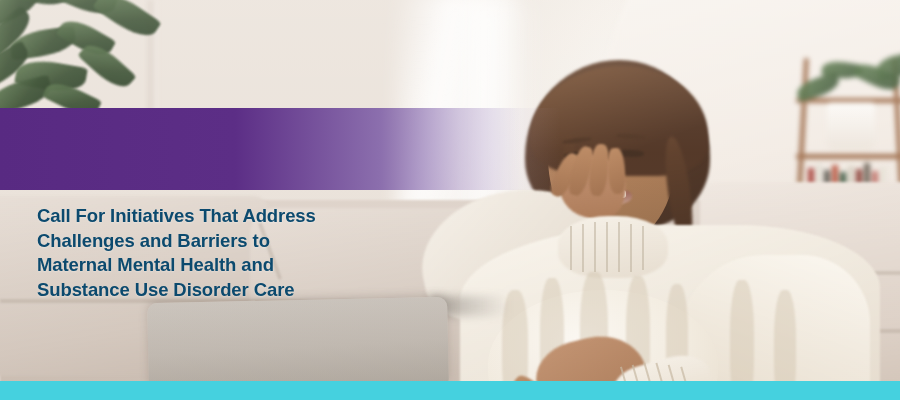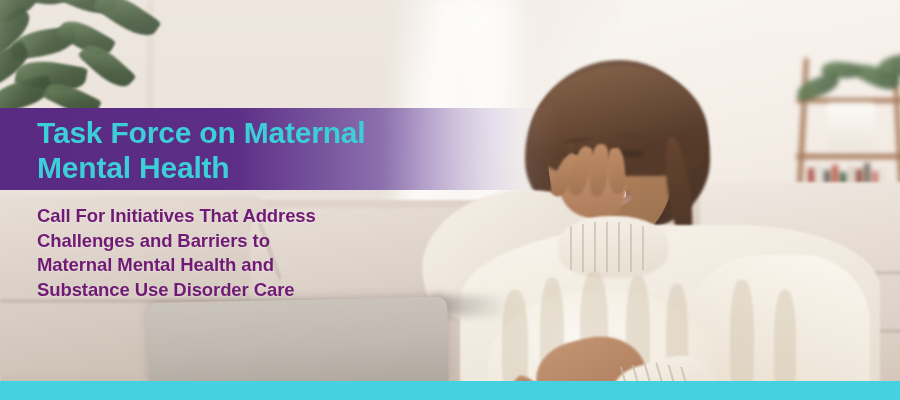--- a/index.html
+++ b/index.html
@@ -235,21 +235,21 @@
     font-family:"Liberation Sans", sans-serif;
     white-space:pre-line;
   }
 
   
   .subtitle {
     position:absolute;
     left:37px;
     top:204px;
     width:430px;
-    color:#701a75;
+    color:#0c4a6e;
     font-size:18.5px;
     line-height:24.5px;
     font-weight:bold;
     letter-spacing:-.1px;
     font-family:"Liberation Sans", sans-serif;
     white-space:pre-line;
     text-shadow:0 1px 2px rgba(255,255,255,.30);
   }
 
   
@@ -378,22 +378,20 @@
 
     </div>
 
     <div class="laptop-gap"></div>
     <div class="laptop"></div>
 
     <div class="photo-grade"></div>
   </div>
 
   <div class="title-band"></div>
-  <div class="title-text">Task Force on Maternal
-Mental Health</div>
 
   <div class="subtitle">Call For Initiatives That Address
 Challenges and Barriers to
 Maternal Mental Health and
 Substance Use Disorder Care</div>
 
   <div class="teal-bar"></div>
 
 </div>
 

